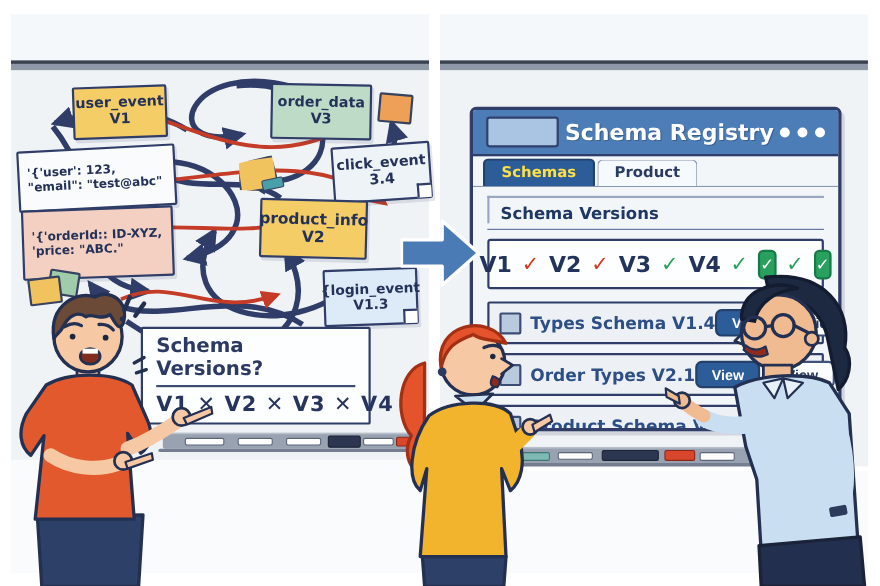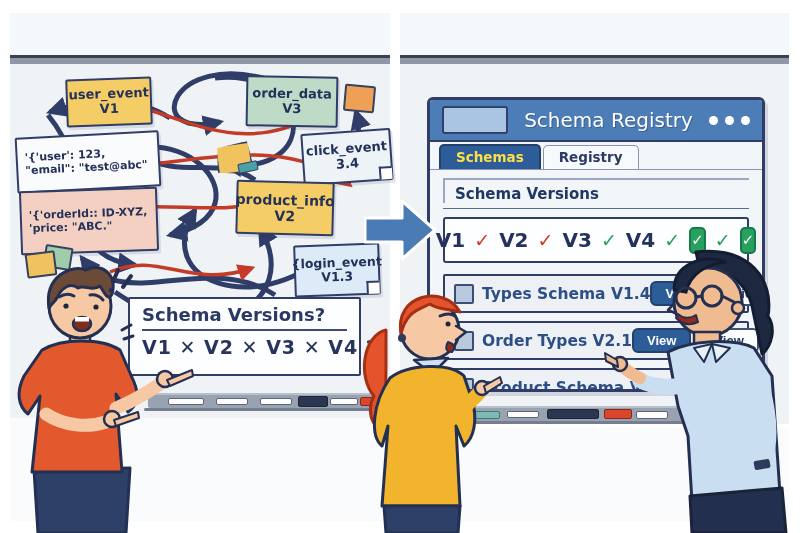--- a/index.html
+++ b/index.html
@@ -17,37 +17,37 @@
   .note{position:absolute;border:2.5px solid #2f3d68;border-radius:2px;z-index:3;
         display:flex;flex-direction:column;align-items:center;justify-content:center;
         color:#243158;font-weight:bold;text-align:center;line-height:1.15;
         box-shadow:2px 3px 0 rgba(40,50,90,.12);}
   .note .l1,.note .l2{white-space:nowrap;}
   .code-note{align-items:flex-start;text-align:left;padding:4px 7px;font-size:11px;}
   .fold::after{content:"";position:absolute;right:-1px;bottom:-1px;width:11px;height:11px;
         background:#fff;border-left:2.5px solid #2f3d68;border-top:2.5px solid #2f3d68;}
   .mini-sticky{position:absolute;border:2px solid #36425f;border-radius:2px;z-index:3;}
   
-  #question-box{position:absolute;left:128px;top:297px;width:233px;z-index:4;background:#fdfeff;
-        border:2.5px solid #2f3d68;border-radius:2px;padding:5px 12px 16px;box-sizing:border-box;}
+  #question-box{position:absolute;left:128px;top:297px;width:209px;z-index:4;background:#fdfeff;
+        border:2.5px solid #2f3d68;border-radius:2px;padding:5px 12px 5px;box-sizing:border-box;}
   #question-box .qb-title{font-size:18px;font-weight:bold;color:#2c3a63;}
   #question-box .qb-rule{height:0;border-top:2px solid #3c4a74;margin:4px 0 5px;}
   #question-box .qb-line{font-size:19px;font-weight:bold;color:#27355e;letter-spacing:1px;white-space:nowrap;}
   
   .tray{position:absolute;height:13px;background:#98a2b0;border-radius:2px;z-index:4;
         border-top:2px solid #b8c0cb;}
   .tray::after{content:"";position:absolute;left:-4px;right:-4px;top:13px;height:3px;background:#747e8e;border-radius:2px;}
   .marker{position:absolute;top:3px;height:5px;border-radius:2px;background:#fdfdfe;border:1px solid #5c6678;}
   
   #registry-window{position:absolute;left:427px;top:97px;width:338px;height:295px;z-index:5;
         background:#f3f6f9;border:3px solid #2f3d68;border-radius:6px;box-sizing:border-box;overflow:hidden;
         box-shadow:3px 4px 0 rgba(40,50,90,.15);}
   #registry-header{height:42px;background:#4c7db6;display:flex;align-items:center;padding:0 12px;border-bottom:2.5px solid #2f3d68;box-sizing:border-box;}
   #address-box{width:62px;height:24px;background:#a9c5e3;border:2px solid #30406b;border-radius:3px;flex:0 0 auto;}
-  #registry-title{flex:1;text-align:center;color:#fff;font-size:20px;font-weight:normal;text-shadow:1px 1px 0 rgba(30,50,90,.4);}
+  #registry-title{flex:1;text-align:center;color:#fff;font-size:20px;font-weight:bold;text-shadow:1px 1px 0 rgba(30,50,90,.4);}
   #window-dots{display:flex;gap:7px;flex:0 0 auto;}
   #window-dots .dot{width:9px;height:9px;border-radius:50%;background:#fff;}
   #tab-bar{display:flex;align-items:flex-end;gap:2px;padding:5px 0 0 9px;height:28px;border-bottom:1.5px solid #8a97b3;box-sizing:border-box;}
   .tab{font-size:13.5px;font-weight:bold;padding:3px 15px 4px;border-radius:5px 5px 0 0;cursor:pointer;}
   .tab.active{background:#2c5d98;color:#fde047;border:2px solid #24416b;border-bottom:none;}
   .tab.inactive{background:#f7fafc;color:#2b3a63;border:1.5px solid #8a97b3;border-bottom:none;}
   #registry-content{padding:8px 13px 0;}
   #section-head{border-left:2px solid #9aa7c2;border-top:2px solid #9aa7c2;padding:5px 0 0 10px;}
   #section-title{font-size:15px;font-weight:bold;color:#1e3763;}
   #section-rule{height:0;border-top:1.5px solid #5a6b9a;margin:5px 0 8px;}
@@ -174,21 +174,21 @@
       <div id="address-box"></div>
       <div id="registry-title">Schema Registry</div>
       <div id="window-dots">
         <div class="dot"></div>
         <div class="dot"></div>
         <div class="dot"></div>
       </div>
     </div>
     <div id="tab-bar">
       <div class="tab active">Schemas</div>
-      <div class="tab inactive">Registry</div>
+      <div class="tab inactive">Product</div>
     </div>
     <div id="registry-content">
       <div id="section-head">
         <div id="section-title">Schema Versions</div>
       </div>
       <div id="section-rule"></div>
       <div id="versions-box">
         <span class="v-label">V1</span>
         <span class="v-check red">✓</span>
         <span class="v-label">V2</span>

